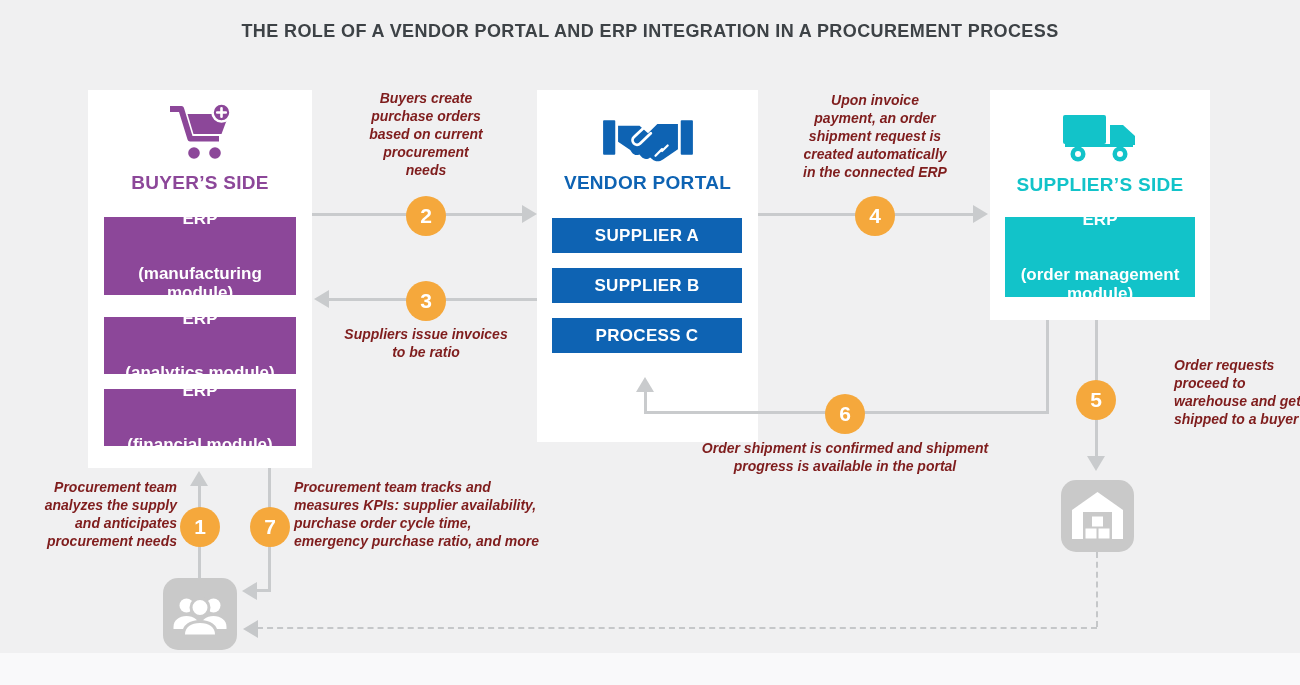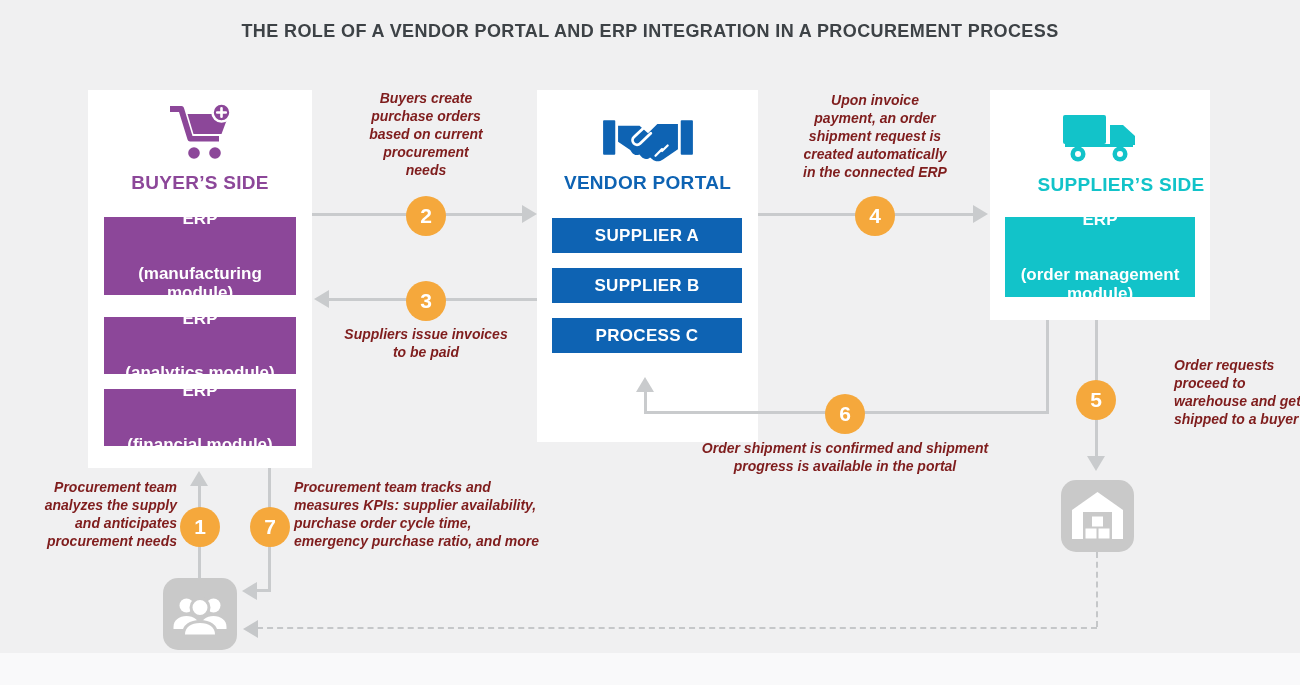--- a/index.html
+++ b/index.html
@@ -19,21 +19,21 @@
 
   .card-icon{position:absolute;left:50%;transform:translateX(-50%);}
   #icon-cart{top:12px;width:66px;height:60px;}
   #icon-handshake{top:18px;width:94px;height:58px;}
   #icon-truck{top:22px;width:78px;height:54px;}
 
   .card-heading{position:absolute;left:0;width:100%;text-align:center;font-size:19px;
                 font-weight:bold;letter-spacing:.3px;}
   #h-buyer{top:82px;color:#8c4799;}
   #h-vendor{top:82px;color:#0e63b3;}
-  #h-supplier{top:84px;color:#12c3c9;padding-left:21px;}
+  #h-supplier{top:84px;color:#12c3c9;}
 
   
   .mbox{position:absolute;display:flex;flex-direction:column;align-items:center;
         justify-content:center;color:#fff;text-align:center;gap:34px;}
   .mbox .bt{font-size:17px;font-weight:bold;line-height:1.2;}
   .mbox .bs{font-size:17px;font-weight:bold;line-height:1.15;padding:0 14px;}
   .purple{background:#8c4799;}
   .blue{background:#0e63b3;}
   .cyan{background:#12c3c9;}
   #pbox1{left:16px;top:127px;width:192px;height:78px;}
@@ -191,21 +191,21 @@
   <div id="n1" class="note">Procurement team
 analyzes the supply
 and anticipates
 procurement needs</div>
   <div id="n2" class="note">Buyers create
 purchase orders
 based on current
 procurement
 needs</div>
   <div id="n3" class="note">Suppliers issue invoices
-to be paid</div>
+to be ratio</div>
   <div id="n4" class="note">Upon invoice
 payment, an order
 shipment request is
 created automatically
 in the connected ERP</div>
   <div id="n5" class="note">Order requests
 proceed to
 warehouse and get
 shipped to a buyer</div>
   <div id="n6" class="note">Order shipment is confirmed and shipment

